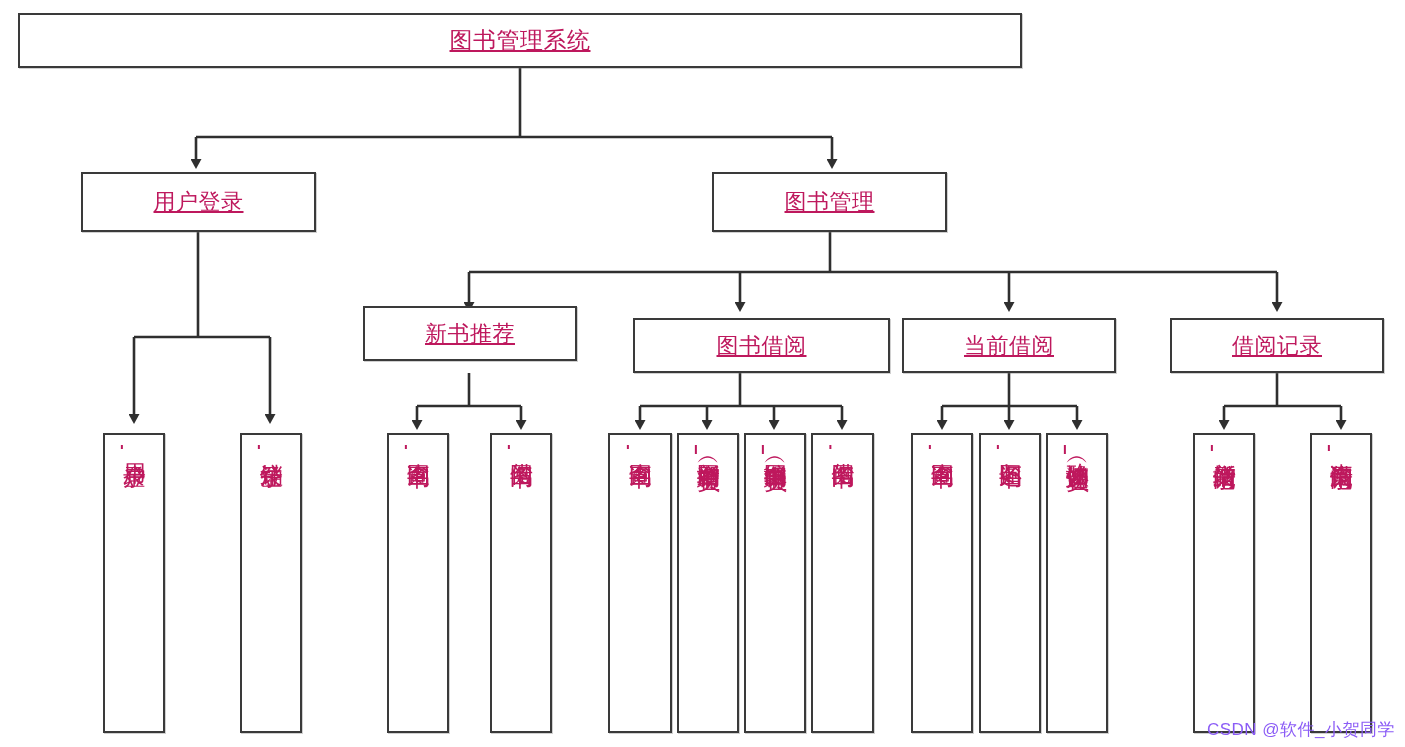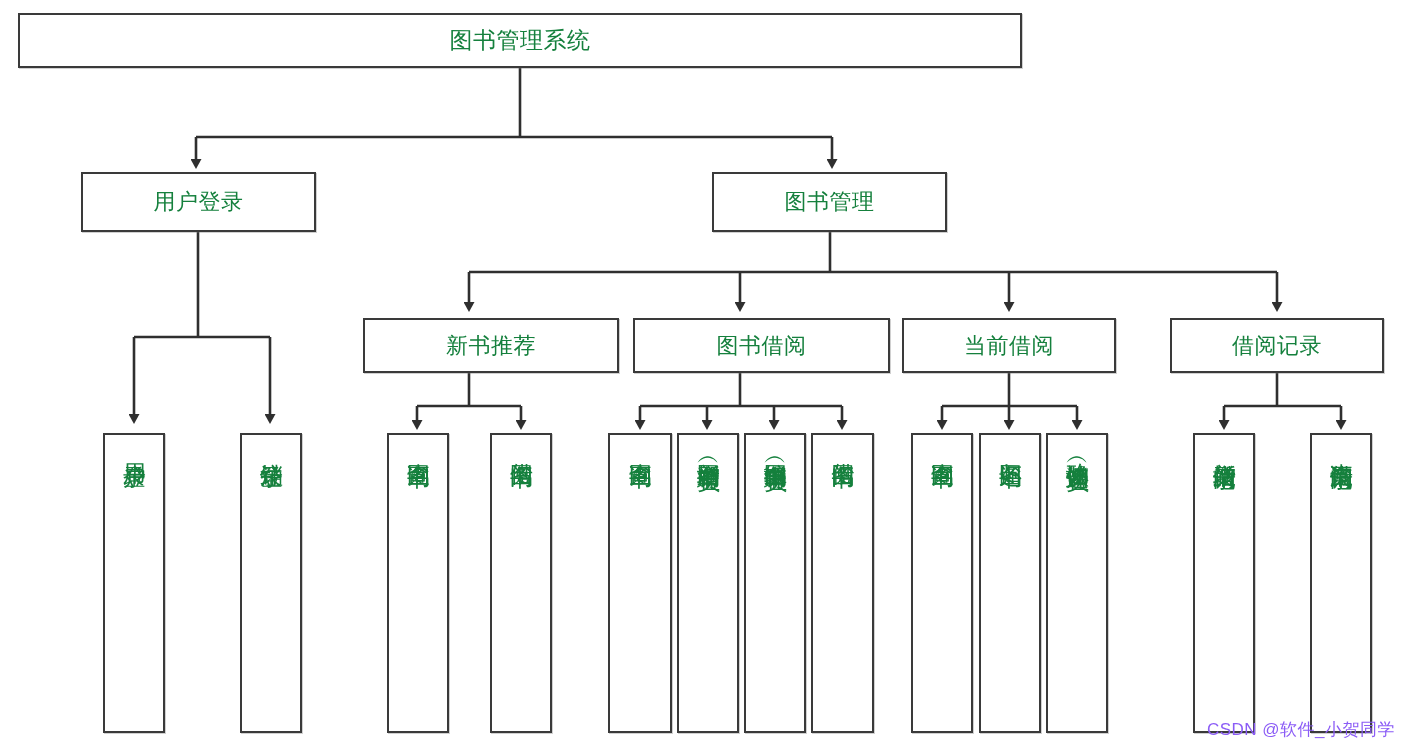--- a/index.html
+++ b/index.html
@@ -26,22 +26,23 @@
     pointer-events: none;
   }
   .node {
     position: absolute;
     box-sizing: border-box;
     background: #ffffff;
     border: 2.5px solid #3a3a3a;
     display: flex;
     align-items: center;
     justify-content: center;
-    color: #15803d;
+    color: #be185d;
     box-shadow: 1px 1px 0 rgba(120,120,120,0.35);
+    text-decoration: underline;
   }
   .node .lbl {
     display: block;
     text-align: center;
     line-height: 1.18;
     letter-spacing: 0.5px;
   }
   .node.h .lbl {
     writing-mode: horizontal-tb;
     font-size: 22px;
@@ -131,21 +132,21 @@
     <span class="lbl">图书管理系统</span>
   </div>
 
   <div class="node h" style="left:81px; top:172px; width:235px; height:60px;">
     <span class="lbl">用户登录</span>
   </div>
   <div class="node h" style="left:712px; top:172px; width:235px; height:60px;">
     <span class="lbl">图书管理</span>
   </div>
 
-  <div class="node h" style="left:363px; top:318px; width:256px; height:55px;">
+  <div class="node h" style="left:363px; top:306px; width:214px; height:55px;">
     <span class="lbl">新书推荐</span>
   </div>
   <div class="node h" style="left:633px; top:318px; width:257px; height:55px;">
     <span class="lbl">图书借阅</span>
   </div>
   <div class="node h" style="left:902px; top:318px; width:214px; height:55px;">
     <span class="lbl">当前借阅</span>
   </div>
   <div class="node h" style="left:1170px; top:318px; width:214px; height:55px;align-items:center;">
     <span class="lbl">借阅记录</span>

